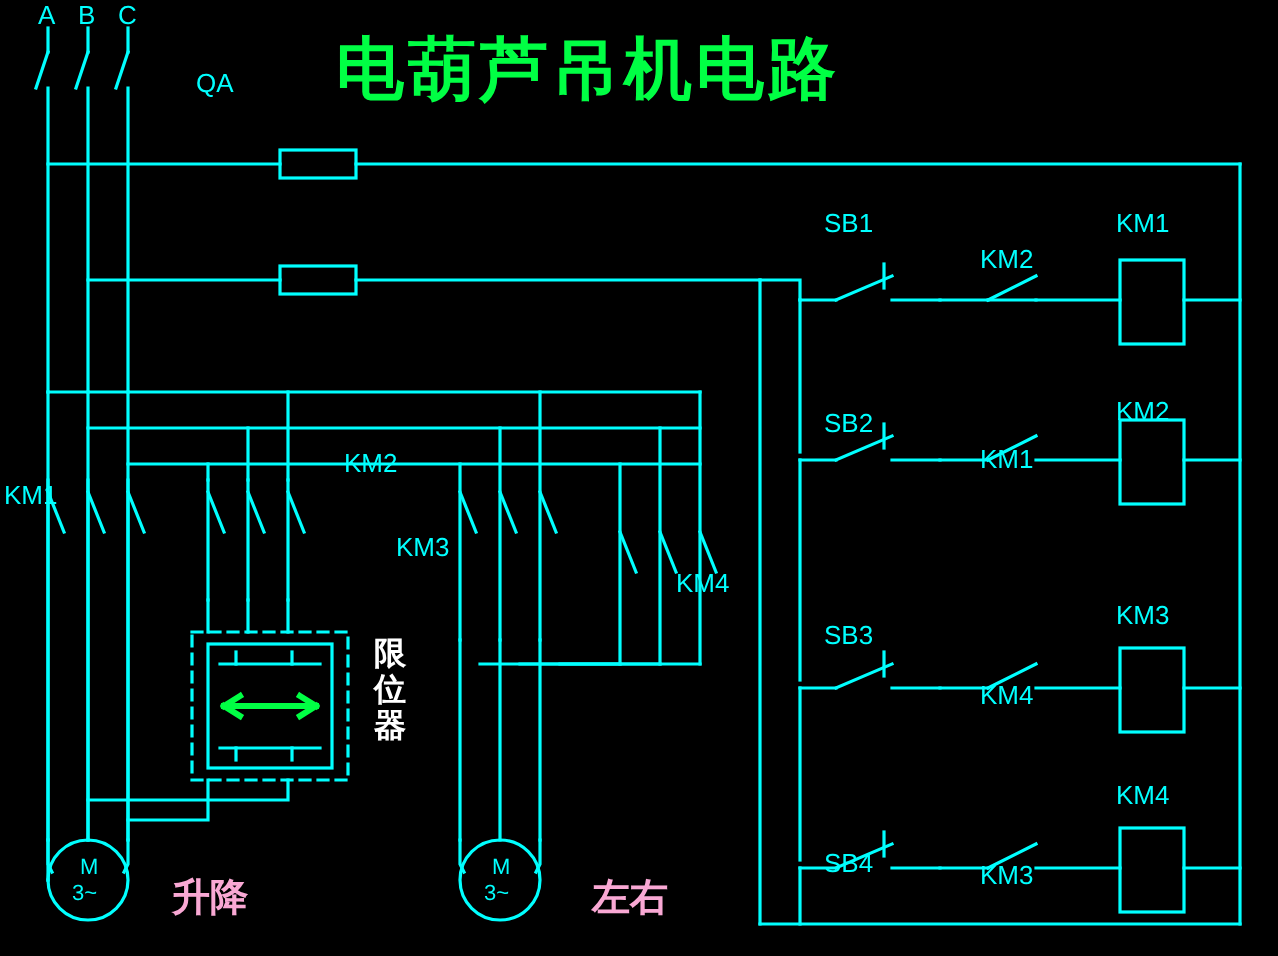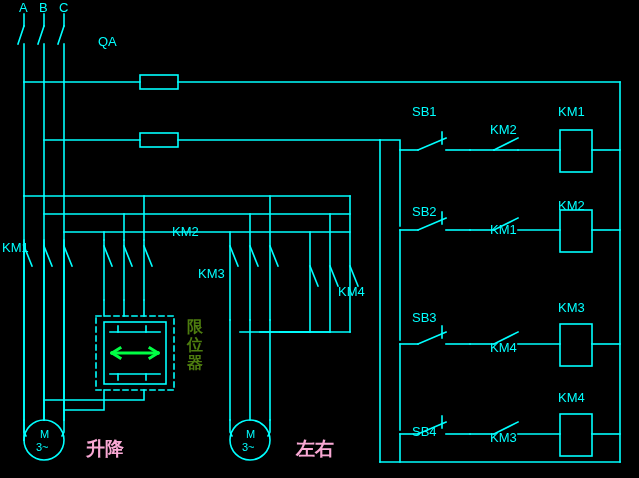--- a/index.html
+++ b/index.html
@@ -4,21 +4,21 @@
 <style>
   html,body{margin:0;padding:0;background:#000;}
   body{width:639px;height:478px;overflow:hidden;font-family:"Liberation Sans",sans-serif;}
   #stage{position:relative;width:639px;height:478px;background:#000;}
   svg#circuit{position:absolute;left:0;top:0;width:639px;height:478px;}
   .lbl{position:absolute;color:#00ffff;font-size:13px;font-family:"Liberation Sans",sans-serif;white-space:nowrap;}
   .lbl.small{font-size:11px;}
   .title{position:absolute;color:#00ff44;font-weight:bold;font-size:34px;letter-spacing:2px;white-space:nowrap;
          font-family:"DejaVu Sans",sans-serif;}
   .cnlbl{position:absolute;color:#f9a8d4;font-weight:bold;font-size:19px;white-space:nowrap;font-family:"DejaVu Sans",sans-serif;}
-  .xianwei{position:absolute;color:#4d7c0f;font-weight:bold;font-size:16px;line-height:18px;width:18px;
+  .xianwei{position:absolute;color:#ffffff;font-weight:bold;font-size:16px;line-height:18px;width:18px;
            font-family:"DejaVu Sans",sans-serif;text-align:center;}
 </style>
 </head>
 <body>
 
 <div id="stage">
 
   <svg id="circuit" viewBox="0 0 639 478" xmlns="http://www.w3.org/2000/svg">
     <g stroke="#00ffff" stroke-width="1.6" fill="none" stroke-linecap="square">
 
@@ -165,20 +165,21 @@
       <path d="M442 428 L442 416"></path>
       <path d="M470 434 L494 434"></path>
       <path d="M494 434 L518 422"></path>
       <path d="M518 434 L560 434"></path>
       <rect x="560" y="414" width="32" height="42"></rect>
       <path d="M592 434 L620 434"></path>
       <path d="M400 434 L400 462"></path>
     </g>
   </svg>
 
+  <div class="title" style="left:168px;top:12px;">电葫芦吊机电路</div>
 
   <div class="lbl" style="left:19px;top:0px;">A</div>
   <div class="lbl" style="left:39px;top:0px;">B</div>
   <div class="lbl" style="left:59px;top:0px;">C</div>
   <div class="lbl" style="left:98px;top:34px;">QA</div>
 
   <div class="lbl" style="left:2px;top:240px;">KM1</div>
   <div class="lbl" style="left:172px;top:224px;">KM2</div>
   <div class="lbl" style="left:198px;top:266px;">KM3</div>
   <div class="lbl" style="left:338px;top:284px;">KM4</div>

